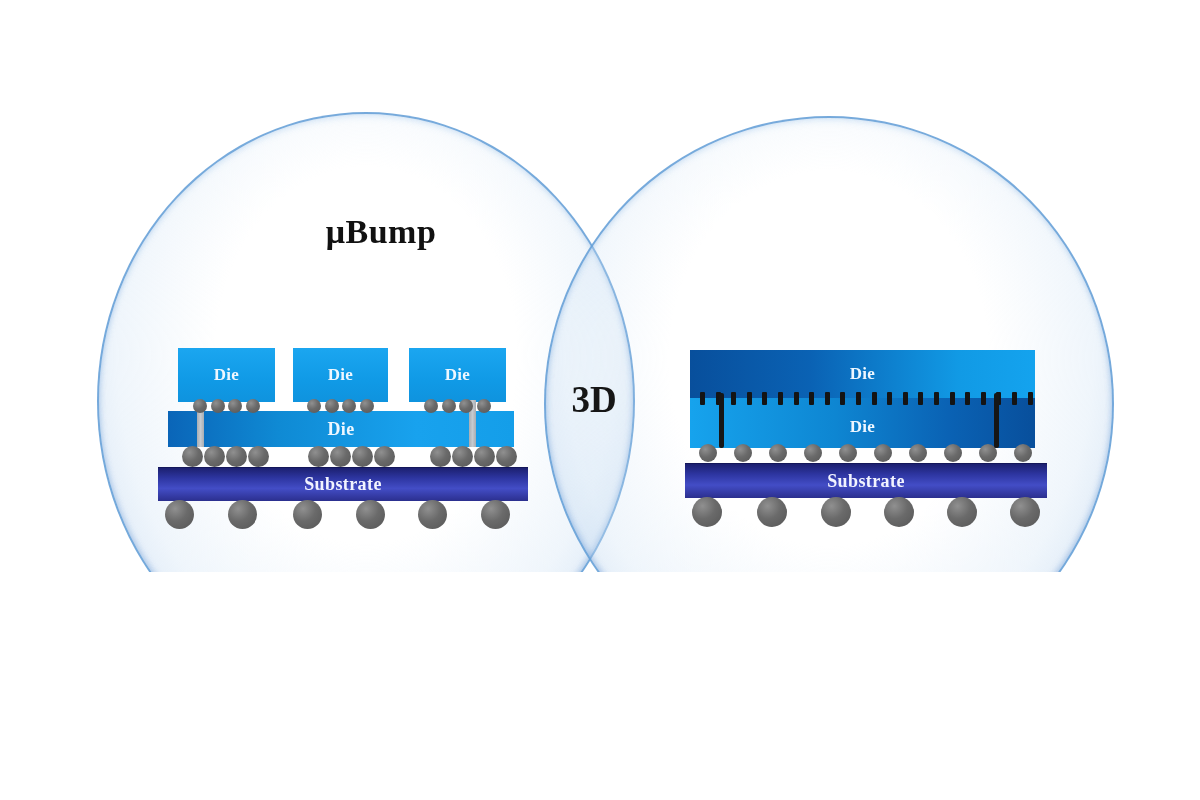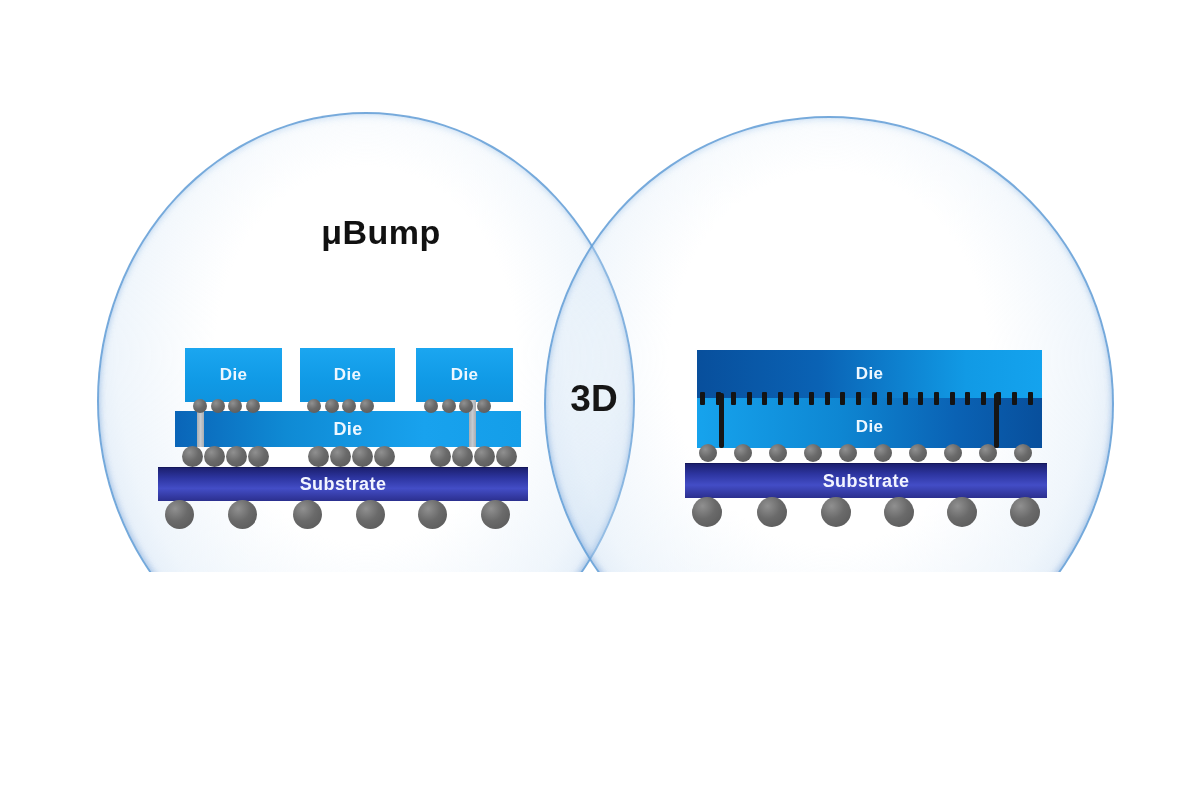--- a/index.html
+++ b/index.html
@@ -1,19 +1,19 @@
 <!DOCTYPE html>
 <html><head>
 <meta charset="utf-8">
 <style>
   html,body{margin:0;padding:0;background:#ffffff;}
   #stage{
     position:relative;width:1200px;height:572px;overflow:hidden;
     background:#ffffff;
-    font-family:Liberation Sans, sans-serif;
+    font-family:Liberation Serif, serif;
   }
   .circle{
     position:absolute;border-radius:50%;
     border:2px solid rgba(96,156,214,0.85);
     background:
       radial-gradient(ellipse at 50% 42%,
         rgba(255,255,255,0) 40%,
         rgba(210,228,245,0.35) 66%,
         rgba(178,206,236,0.6) 88%,
         rgba(150,188,228,0.75) 100%);
@@ -22,21 +22,21 @@
   .title{
     position:absolute;color:#111;font-weight:bold;font-size:34px;
     text-align:center;letter-spacing:0.5px;
   }
   .center-label{
     position:absolute;color:#161616;font-weight:bold;font-size:37px;
     text-align:center;z-index:6;
   }
   .die{
     position:absolute;z-index:3;display:flex;align-items:center;justify-content:center;
-    color:#eef7ff;font-size:17px;font-weight:600;letter-spacing:0.3px;margin-left:7px;
+    color:#eef7ff;font-size:17px;font-weight:600;letter-spacing:0.3px;
   }
   .die-flat{background:linear-gradient(180deg,#1ba6f0 0%,#109ae6 60%,#0f93de 100%);}
   .die-grad-lr{background:linear-gradient(90deg,#0a65b8 0%,#0f8ad4 32%,#18a2ee 72%,#149ee9 100%);}
   .die-grad-dark-left{background:linear-gradient(90deg,#084f9c 0%,#0a62b4 35%,#119ae5 78%,#14a3ee 100%);}
   .die-grad-dark-right{background:linear-gradient(90deg,#16a3ed 0%,#0e86d2 42%,#0a62b4 75%,#084f9c 100%);}
   .substrate{
     position:absolute;z-index:3;display:flex;align-items:center;justify-content:center;
     color:#f2f4ff;font-size:18px;font-weight:600;letter-spacing:0.4px;
     background:linear-gradient(180deg,#1c2070 0%,#2d35a0 30%,#434dc6 62%,#2b2f8e 100%);
     border-top:1px solid #14175a;

